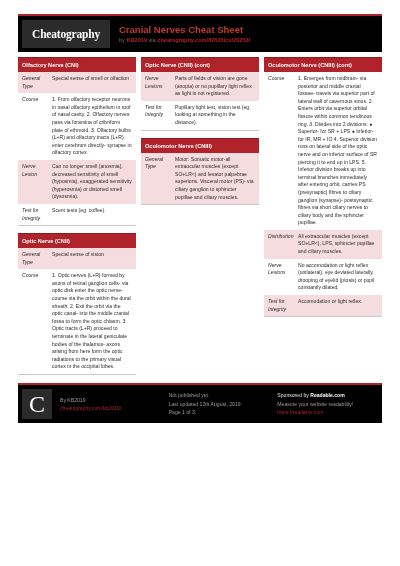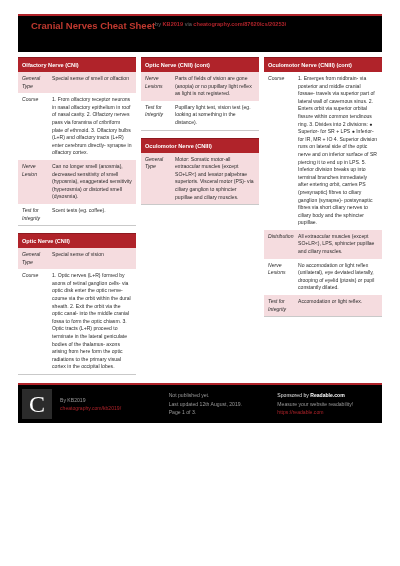--- a/index.html
+++ b/index.html
@@ -38,21 +38,21 @@
   }
   .brand-text {
     font-family: "Liberation Serif", serif;
     color: #ffffff;
     font-size: 11.5px;
     font-weight: bold;
     letter-spacing: -0.2px;
   }
   .titles {
     padding-left: 9px;
-    display: flex; flex-direction: row; justify-content: center;
+    display: flex; flex-direction: column; justify-content: center;
     overflow: hidden;
   }
   .sheet-title {
     color: #c0392f;
     font-size: 9.5px;
     font-weight: bold;
     line-height: 12px;
     white-space: nowrap;
   }
   .sheet-sub {
@@ -128,20 +128,23 @@
   .fcol .w { color: #e4e4e4; }
   .fcol .w b { color:#ffffff; }
 </style>
 </head>
 <body>
 
 <div class="page">
   <div class="sheet">
 
     <div class="header">
+      <div class="brand">
+        <span class="brand-text">Cheatography</span>
+      </div>
       <div class="titles">
         <div class="sheet-title">Cranial Nerves Cheat Sheet</div>
         <div class="sheet-sub">
           <span>by </span><span class="author">KB2019</span><span> via </span><span class="link">cheatography.com/87620/cs/20253/</span>
         </div>
       </div>
     </div>
 
     <div class="columns">
 

